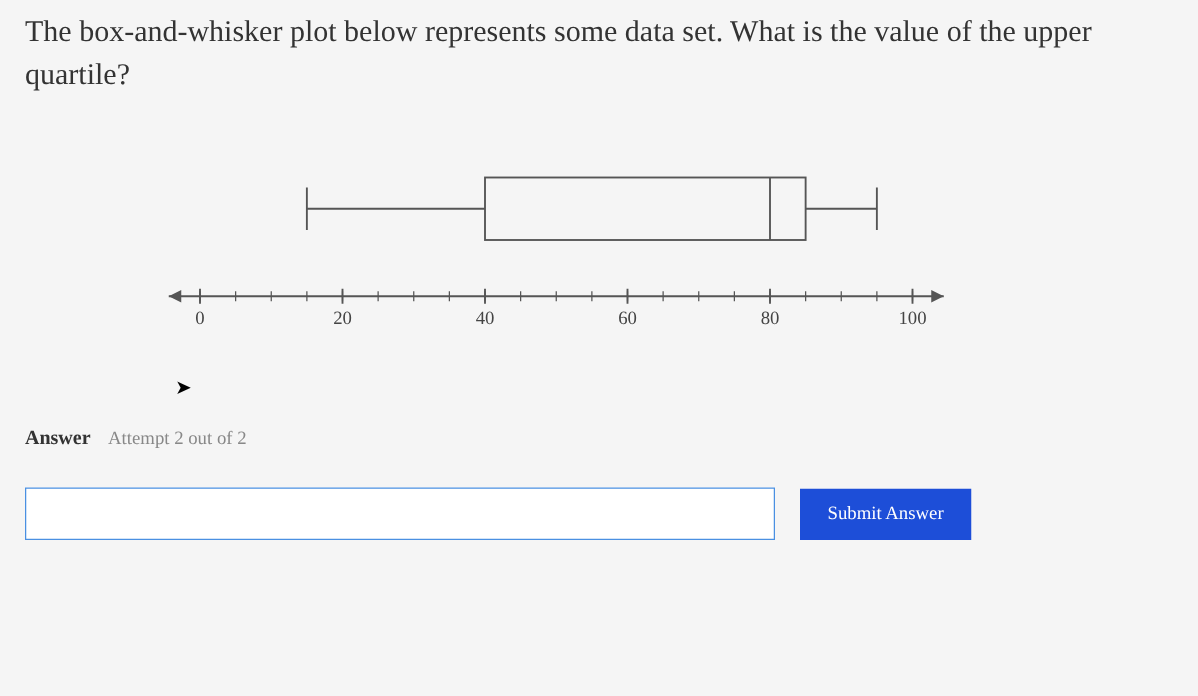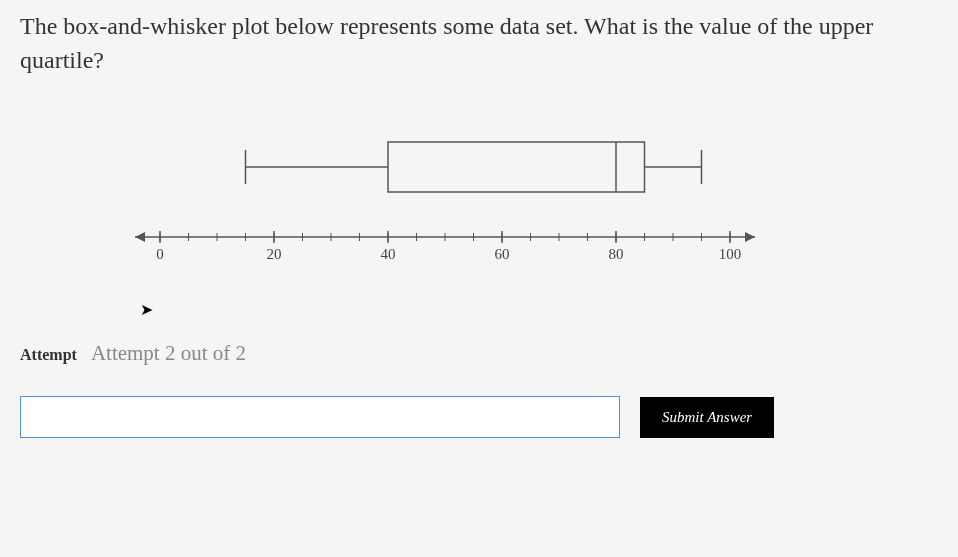--- a/index.html
+++ b/index.html
@@ -22,47 +22,46 @@
     }
     .answer-section {
       margin-top: 60px;
     }
     .answer-label {
       font-weight: bold;
       font-size: 16px;
       color: #333;
     }
     .attempt-text {
-      font-size: 21px;
+      font-size: 15px;
       color: #888;
       margin-left: 10px;
     }
     .input-row {
       display: flex;
       align-items: center;
       margin-top: 30px;
       gap: 20px;
     }
     .answer-input {
       width: 600px;
       height: 42px;
       border: 1.5px solid #4a90e2;
       padding: 0 10px;
       font-size: 16px;
       font-family: inherit;
     }
     .submit-btn {
-      background: #000000;
+      background: #1d4ed8;
       color: #fff;
       border: none;
       padding: 12px 22px;
       font-size: 15px;
       cursor: pointer;
       font-family: inherit;
-      font-style: italic;
     }
     .cursor-icon {
       position: absolute;
       font-size: 16px;
       color: #000;
     }
   </style>
 </head>
 <body>
 
@@ -111,20 +110,20 @@
       <line x1="581.5" y1="33" x2="581.5" y2="67" stroke="#555" stroke-width="1.5"></line>
       <line x1="524.5" y1="50" x2="581.5" y2="50" stroke="#555" stroke-width="1.5"></line>
       <rect x="268" y="25" width="256.5" height="50" fill="none" stroke="#555" stroke-width="1.5"></rect>
       <line x1="496" y1="25" x2="496" y2="75" stroke="#555" stroke-width="1.5"></line>
     </svg>
 </div>
 
 <span class="cursor-icon" style="left:140px; top:300px;">➤</span>
 
 <div class="answer-section">
-  <span class="answer-label">Attempt</span>
+  <span class="answer-label">Answer</span>
   <span class="attempt-text">Attempt 2 out of 2</span>
 
   <div class="input-row">
     <input type="text" class="answer-input" placeholder="" style="">
     <button class="submit-btn">Submit Answer</button>
   </div>
 </div>
 
 </body></html>

